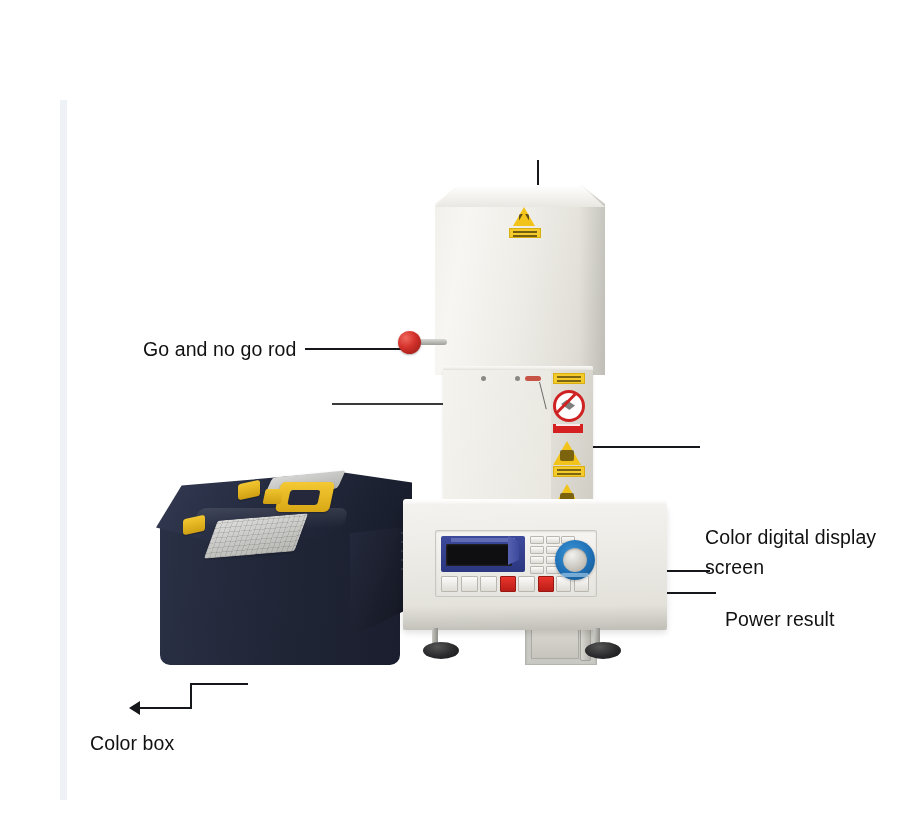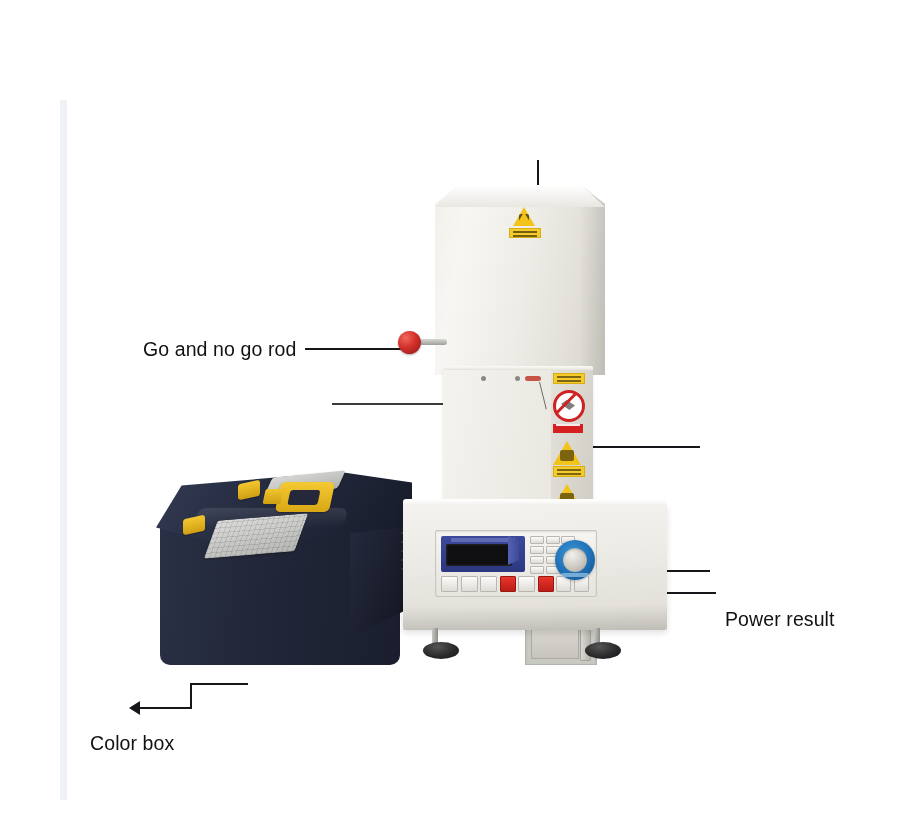--- a/index.html
+++ b/index.html
@@ -206,20 +206,22 @@
 
 <div class="stage">
 
   <div class="edge-strip"></div>
 
 
   <div class="label" style="left:143px;top:324px;margin-top:10px;">Go and no go rod</div>
 
 
 
+  <div class="label" style="left:705px;top:522px;width:190px;">Color digital display
+screen</div>
 
   <div class="label" style="left:725px;top:604px;">Power result</div>
 
   <div class="label" style="left:90px;top:728px;">Color box</div>
 
   <div class="leader v" style="left:537px;top:160px;height:48px;"></div>
 
   <div class="leader" style="left:305px;top:348px;width:110px;"></div>
 
   <div class="leader" style="left:332px;top:403px;width:172px;height:1.6px;background:#3a3a3c;"></div>

